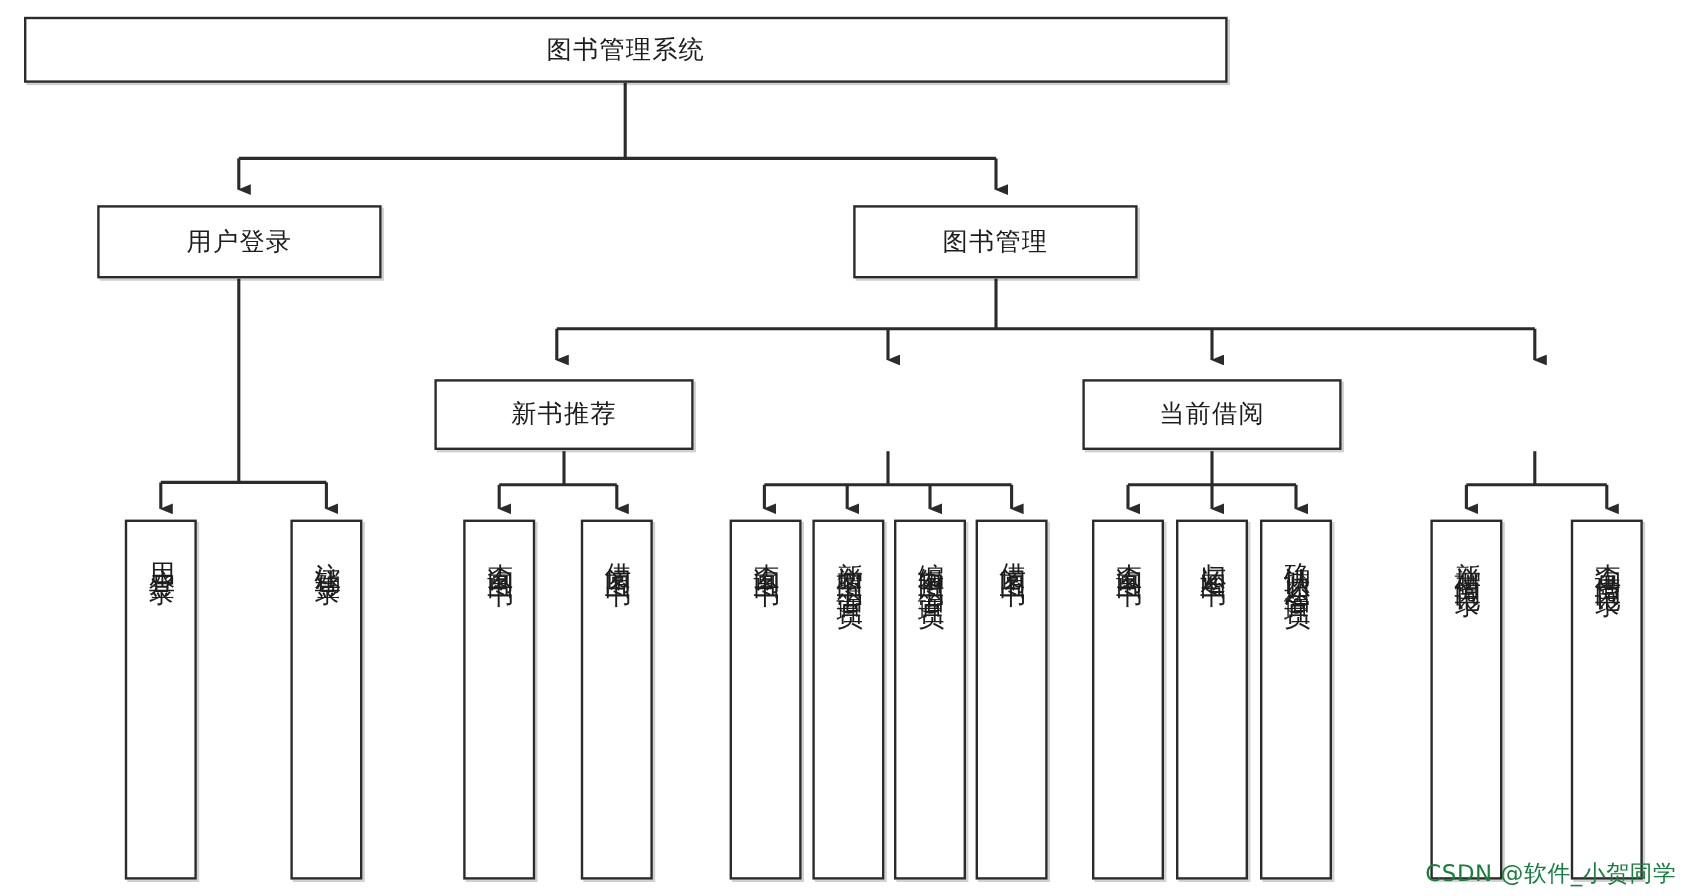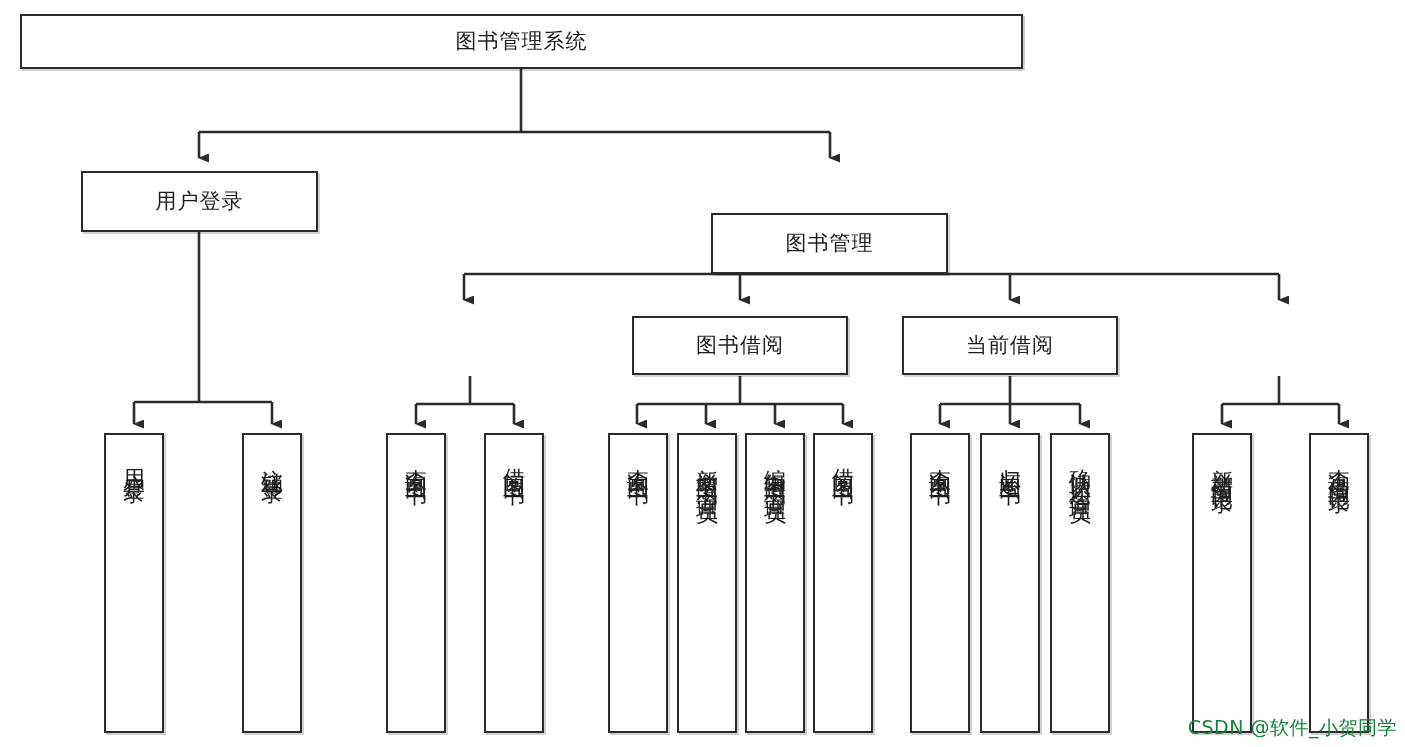--- a/index.html
+++ b/index.html
@@ -119,26 +119,26 @@
     </g>
   </svg>
 
   <div class="node" style="left:20px; top:14px; width:1003px; height:55px;">
     <span class="lbl">图书管理系统</span>
   </div>
 
   <div class="node" style="left:81px; top:171px; width:237px; height:61px;">
     <span class="lbl">用户登录</span>
   </div>
-  <div class="node" style="left:711px; top:171px; width:237px; height:61px;margin-top:42px;">
+  <div class="node" style="left:711px; top:171px; width:237px; height:61px;">
     <span class="lbl">图书管理</span>
   </div>
 
-  <div class="node" style="left:632px; top:316px; width:216px; height:59px;">
-    <span class="lbl">图书借阅</span>
+  <div class="node" style="left:362px; top:316px; width:216px; height:59px;">
+    <span class="lbl">新书推荐</span>
   </div>
   <div class="node" style="left:902px; top:316px; width:216px; height:59px;align-items:center;">
     <span class="lbl">当前借阅</span>
   </div>
 
   <div class="node vert" style="left:104px; top:433px; width:60px; height:300px;">
     <span class="lbl">用户登录</span>
   </div>
   <div class="node vert" style="left:242px; top:433px; width:60px; height:300px;">
     <span class="lbl">注销登录</span>

